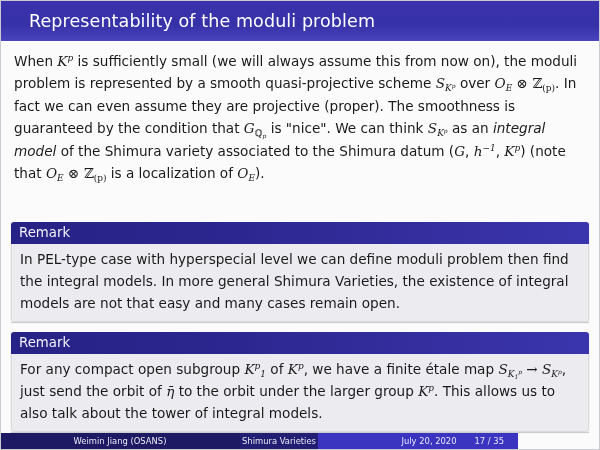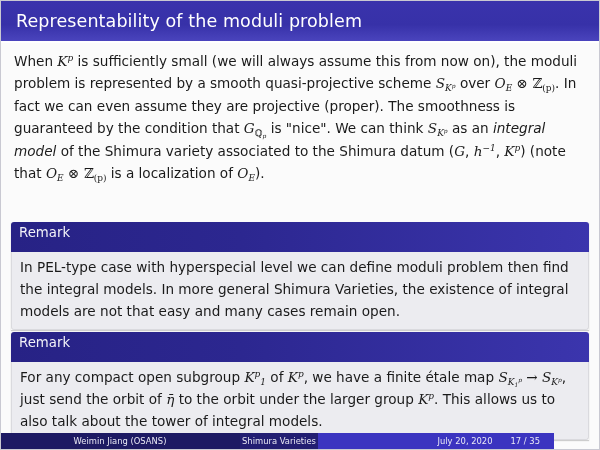--- a/index.html
+++ b/index.html
@@ -38,21 +38,21 @@
     height: 41px;
     background: linear-gradient(to bottom, #3a33ac 0%, #3731a8 60%, #4a44bd 100%);
     display: flex;
     align-items: center;
   }
   .titlebar .title {
     color: #ffffff;
     font-size: 17.5px;
     font-weight: 400;
     letter-spacing: 0.1px;
-    padding-left: 16px;
+    padding-left: 29px;
     white-space: nowrap;
   }
   .title-underline {
     position: absolute;
     left: 0; top: 41px;
     width: 600px;
     height: 2px;
     background: #ffffff;
   }
 
@@ -88,21 +88,21 @@
     position: absolute;
     left: 11px;
     width: 578px;
     box-sizing: border-box;
     box-shadow: 0 1px 1px rgba(0,0,0,0.18);
   }
   .block-head {
     background: linear-gradient(to right, #272285 0%, #2c2790 40%, #3b35ad 100%);
     color: #f2f2f8;
     font-size: 13.3px;
-    padding: 3px 0 12px 8px;
+    padding: 3px 0 4px 8px;
     border-radius: 3px 3px 0 0;
     line-height: 15px;
   }
   .block-body {
     background: #ececf0;
     color: #1a1a1a;
     font-size: 13.6px;
     line-height: 22.2px;
     padding: 4px 16px 6px 8px;
     border-radius: 0 0 3px 3px;
@@ -129,21 +129,21 @@
     height: 100%;
     display: flex;
     align-items: center;
     justify-content: center;
     white-space: nowrap;
     overflow: hidden;
   }
   .f-author { width: 240px; background: #1d1a63; }
   .f-subject { width: 78px; background: #221e72; }
   .f-right {
-    width: 236px;
+    width: 200px;
     background: #3b34c0;
     display: flex;
     align-items: center;
     justify-content: flex-end;
     gap: 18px;
     padding-right: 14px;
     box-sizing: border-box;
   }
 
   

